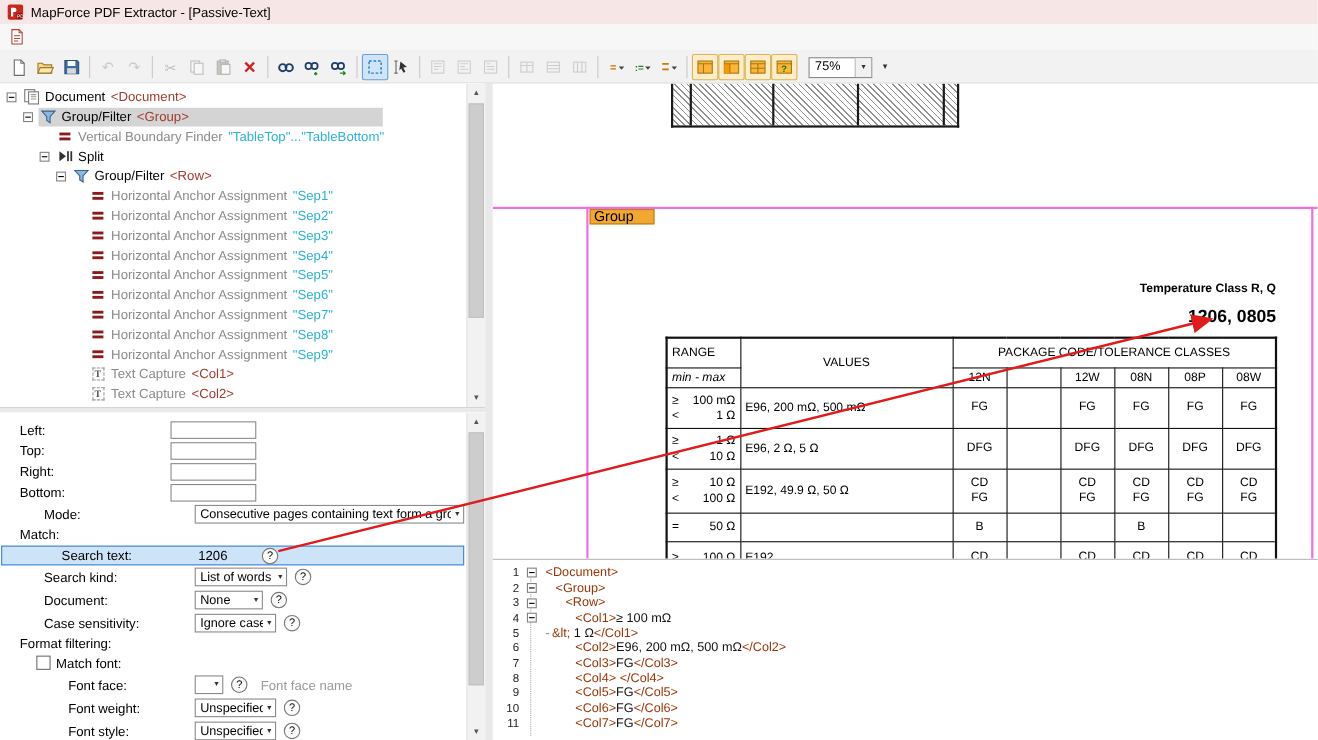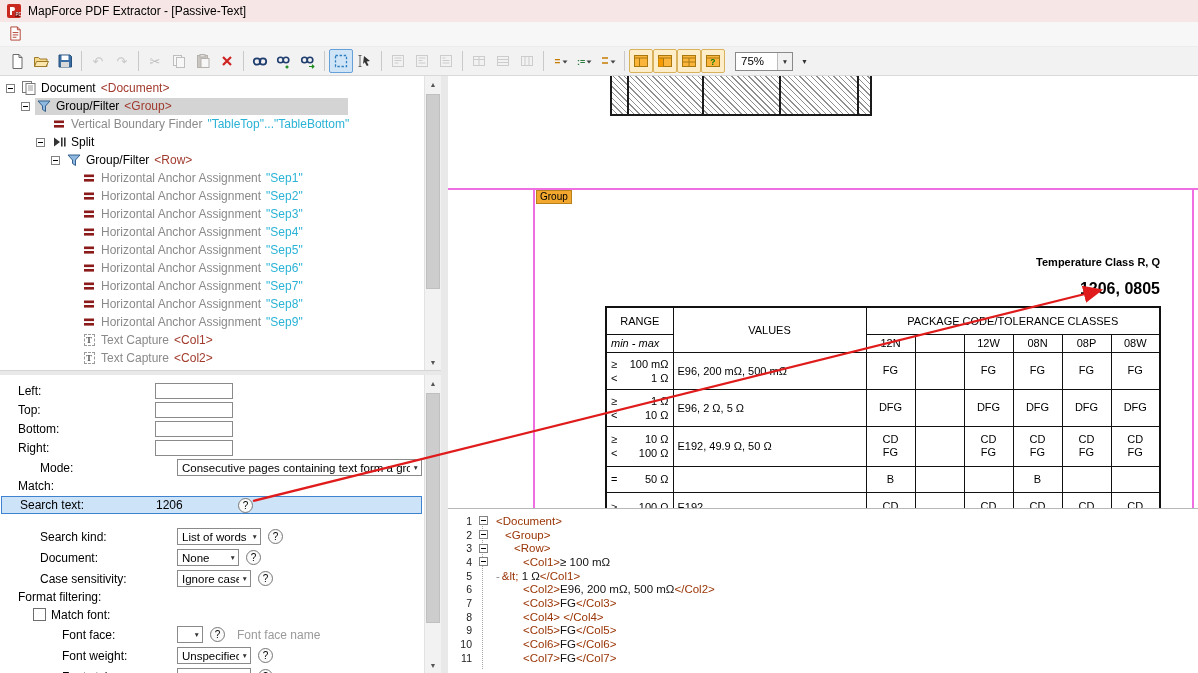--- a/index.html
+++ b/index.html
@@ -72,42 +72,42 @@
   .prop-row .plabel{width:137px;flex:none;}
   .prop-row.indent1{padding-left:33px;} .prop-row.indent1 .plabel{width:103px;}
   .prop-row.indent2{padding-left:40px;} .prop-row.indent2 .plabel{width:115px;}
   .prop-row.tall{height:21px;margin-left:22px;} .prop-row.short{height:16px;}
   .pinput{width:78px;height:16px;border:1px solid #8a8a8a;background:#fff;font:inherit;padding:0 3px;}
   .combo{display:inline-flex;align-items:center;justify-content:space-between;height:17px;border:1px solid #8a8a8a;background:#fff;padding:0 2px 0 4px;font-size:11.5px;white-space:nowrap;overflow:hidden;}
   .combo .ctext{overflow:hidden;text-overflow:clip;white-space:nowrap;}
   .combo .arr{font-size:6.5px;color:#333;margin-left:3px;flex:none;}
   .combo.w258{width:258px;} .combo.w84{width:84px;} .combo.w62{width:62px;} .combo.w74{width:74px;} .combo.w26{width:26px;justify-content:flex-end;}
   .help{width:15px;height:15px;border:1px solid #777;border-radius:50%;background:#fafafa;display:inline-flex;align-items:center;justify-content:center;font-size:10px;margin-left:7px;flex:none;}
-  .search-row{height:18px;background:var(--selection_bg);border:1px solid var(--selection_border);margin-left:1px;margin-top:2px;margin-bottom:12px;}
+  .search-row{height:18px;background:var(--selection_bg);border:1px solid var(--selection_border);margin-left:1px;margin-top:2px;margin-bottom:0;text-align:center;}
   .search-row .plabel{width:136px;}
   .search-value{width:75px;}
   .checkbox{width:13px;height:13px;border:1px solid #6e6e6e;background:#fff;margin-right:5px;flex:none;}
   .hint{color:#9a9a9a;margin-left:12px;}
 
   
   .preview-pane{height:432px;flex:none;position:relative;overflow:hidden;background:#fff;}
   .hatch-table{position:absolute;left:162px;top:0;width:262px;height:40px;border-left:2px solid #1a1a1a;border-right:2px solid #1a1a1a;border-bottom:2px solid #1a1a1a;background:repeating-linear-gradient(45deg,transparent 0 3px,#8f8f8f 3px 4px);}
   .hatch-div{position:absolute;top:0;bottom:0;width:2px;background:#1a1a1a;}
   .m-hline{position:absolute;left:0;right:0;top:112px;height:2px;background:var(--magenta);}
   .m-vline{position:absolute;top:112px;bottom:0;width:2px;background:var(--magenta);}
   .m-vline.left{left:85px;} .m-vline.right{left:744px;}
-  .group-tag{position:absolute;left:88px;top:114px;background:var(--group_tag_bg);border:1px solid #b9811a;font-size:10px;padding:0 3px 1px 3px;line-height:11px;}
+  .group-tag{position:absolute;left:88px;top:114px;background:var(--group_tag_bg);border:1px solid #b9811a;font-size:13px;padding:0 18px 1px 3px;line-height:11px;}
   .pdf-title1{position:absolute;right:38px;top:180px;font-weight:bold;font-size:11px;}
   .pdf-title2{position:absolute;right:38px;top:204px;font-weight:bold;font-size:16px;}
   .pdf-table-wrap{position:absolute;left:157px;top:230px;}
   table.pdftable{border-collapse:collapse;font-size:11px;background:#fff;}
   table.pdftable th,table.pdftable td{border:1px solid #111;padding:1px 4px;font-weight:normal;}
   table.pdftable{border:2px solid #111;}
   th.pkg, th.pcol, td.pc{text-align:center;}
-  th.rangeh{text-align:center;}
+  th.rangeh{text-align:left;}
   th.minmax{font-style:italic;text-align:left;padding-left:8px;}
   td.vals{padding-left:7px;vertical-align:middle;}
   td.range{padding:2px 8px 2px 6px;vertical-align:middle;}
   td.pc{vertical-align:middle;white-space:pre-line;line-height:13px;}
   .rline{display:flex;line-height:14px;}
   .rline .op{width:12px;flex:none;}
   .rline .val{flex:1;text-align:right;}
   thead tr:nth-child(1) th{height:27px;}
   thead tr:nth-child(2) th{height:18px;}
   tbody tr:nth-child(1) td{height:37px;}
@@ -621,25 +621,25 @@
     <div class="props-pane">
       <div class="prop-row">
           <span class="plabel">Left:</span>
           <input class="pinput" style="">
         </div>
       <div class="prop-row">
           <span class="plabel">Top:</span>
           <input class="pinput" style="">
         </div>
       <div class="prop-row">
+          <span class="plabel">Right:</span>
+          <input class="pinput" style="">
+        </div>
+      <div class="prop-row">
           <span class="plabel">Bottom:</span>
-          <input class="pinput" style="">
-        </div>
-      <div class="prop-row">
-          <span class="plabel">Right:</span>
           <input class="pinput" style="">
         </div>
       <div class="prop-row tall">
           <span class="plabel">Mode:</span>
         <div class="combo w258">
             <span class="ctext">Consecutive pages containing text form a group</span>
             <span class="arr">▼</span>
           </div>
       </div>
       <div class="prop-row short">

